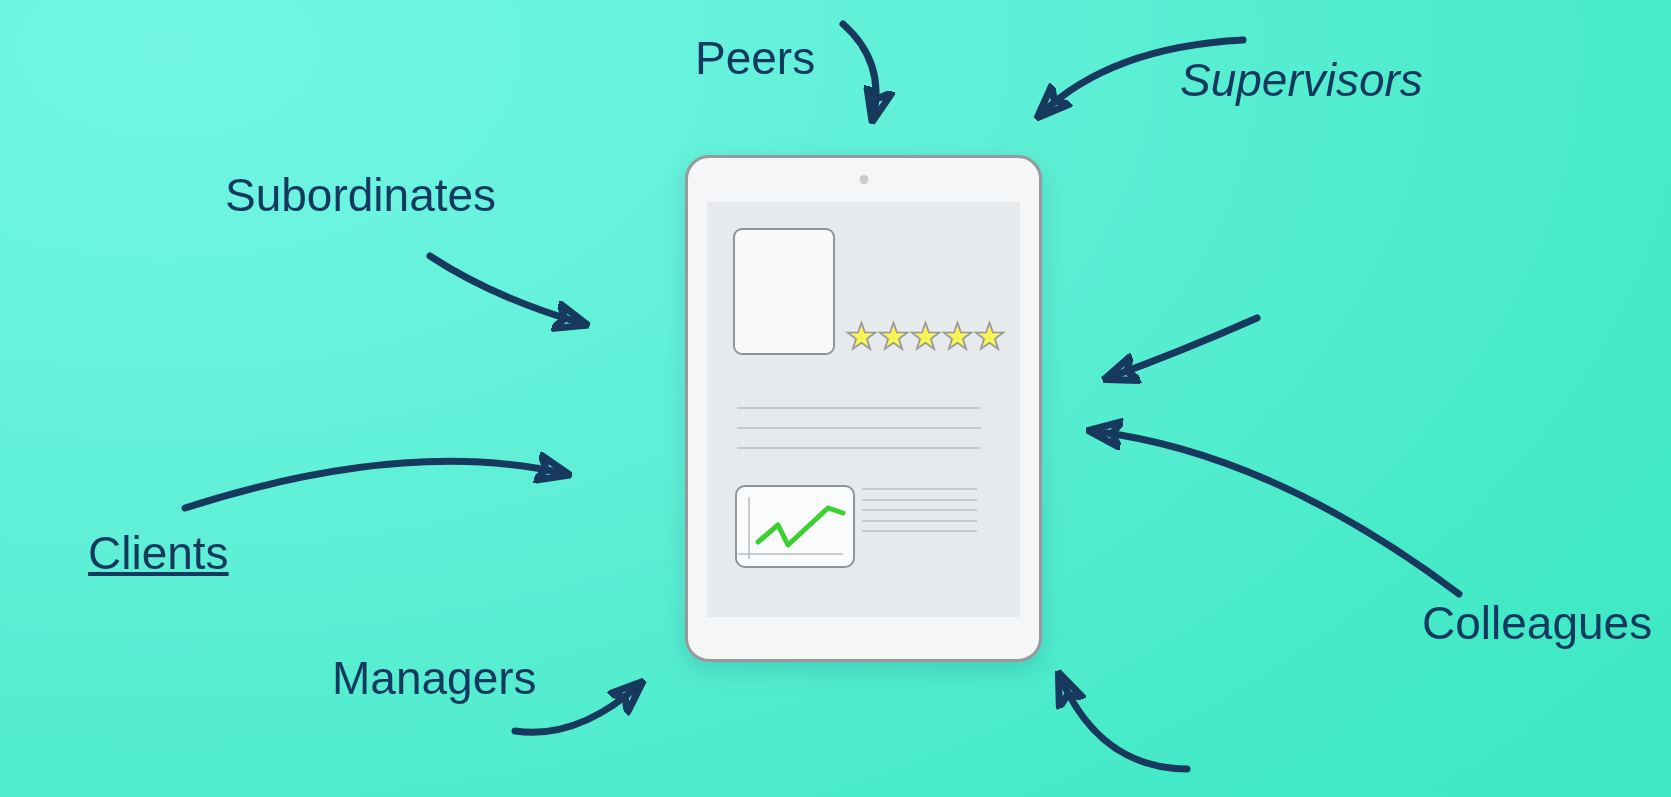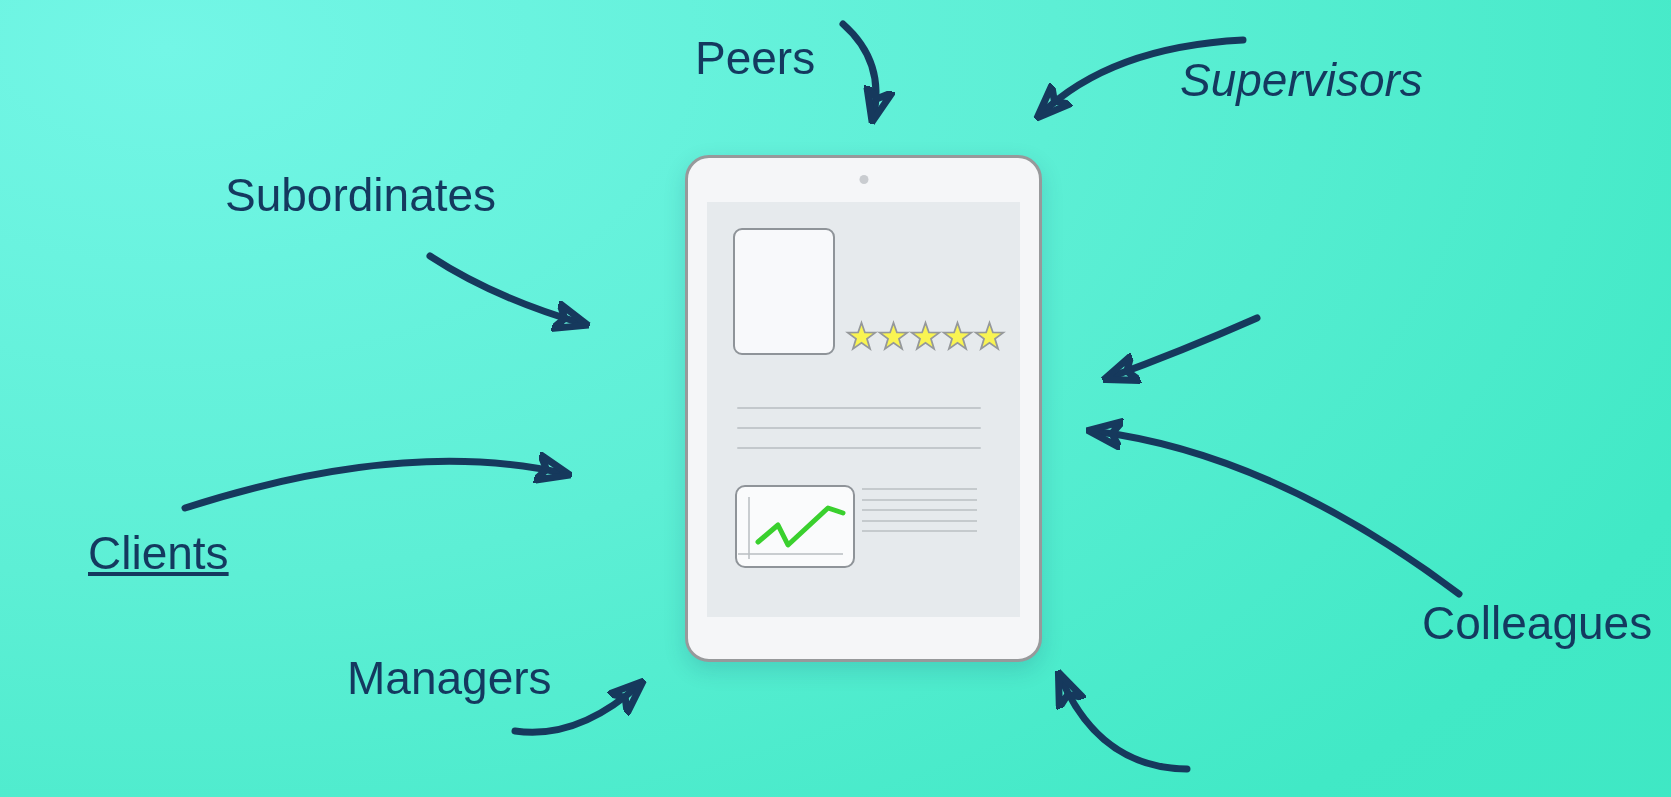--- a/index.html
+++ b/index.html
@@ -10,21 +10,21 @@
     font-family:"Liberation Sans", sans-serif;
   }
   .arrows{position:absolute;left:0;top:0;width:1671px;height:797px;pointer-events:none;}
   .arrows path{fill:none;stroke:#16395d;stroke-width:7;stroke-linecap:round;}
   .label{position:absolute;font-size:46px;font-weight:400;color:#14395f;white-space:nowrap;line-height:1.1;}
   #label-peers{left:695px;top:33px;}
   #label-supervisors{left:1180px;top:55px;font-style:italic;}
   #label-subordinates{left:225px;top:170px;}
   #label-support-staff{left:1203px;top:240px;}
   #label-clients{left:88px;top:528px;text-decoration:underline;}
-  #label-managers{left:332px;top:653px;margin-left:15px;}
+  #label-managers{left:332px;top:653px;}
   #label-customers{left:1160px;top:686px;}
   #label-colleagues{left:1383px;top:598px;margin-left:39px;}
   .tablet{
     position:absolute;left:685px;top:155px;width:357px;height:507px;box-sizing:border-box;
     background:#f5f6f8;border:3px solid #97999b;border-radius:24px;
     box-shadow:0 8px 22px rgba(20,57,95,0.16);
   }
   .camera{position:absolute;left:50%;top:17px;transform:translateX(-50%);width:9px;height:9px;border-radius:50%;background:#c9ccd0;}
   .screen{position:absolute;left:19px;top:44px;width:313px;height:415px;background:#e6eaed;}
   .photo{position:absolute;left:26px;top:26px;width:102px;height:127px;box-sizing:border-box;background:#f8f9fb;border:2px solid #8f9499;border-radius:9px;}

